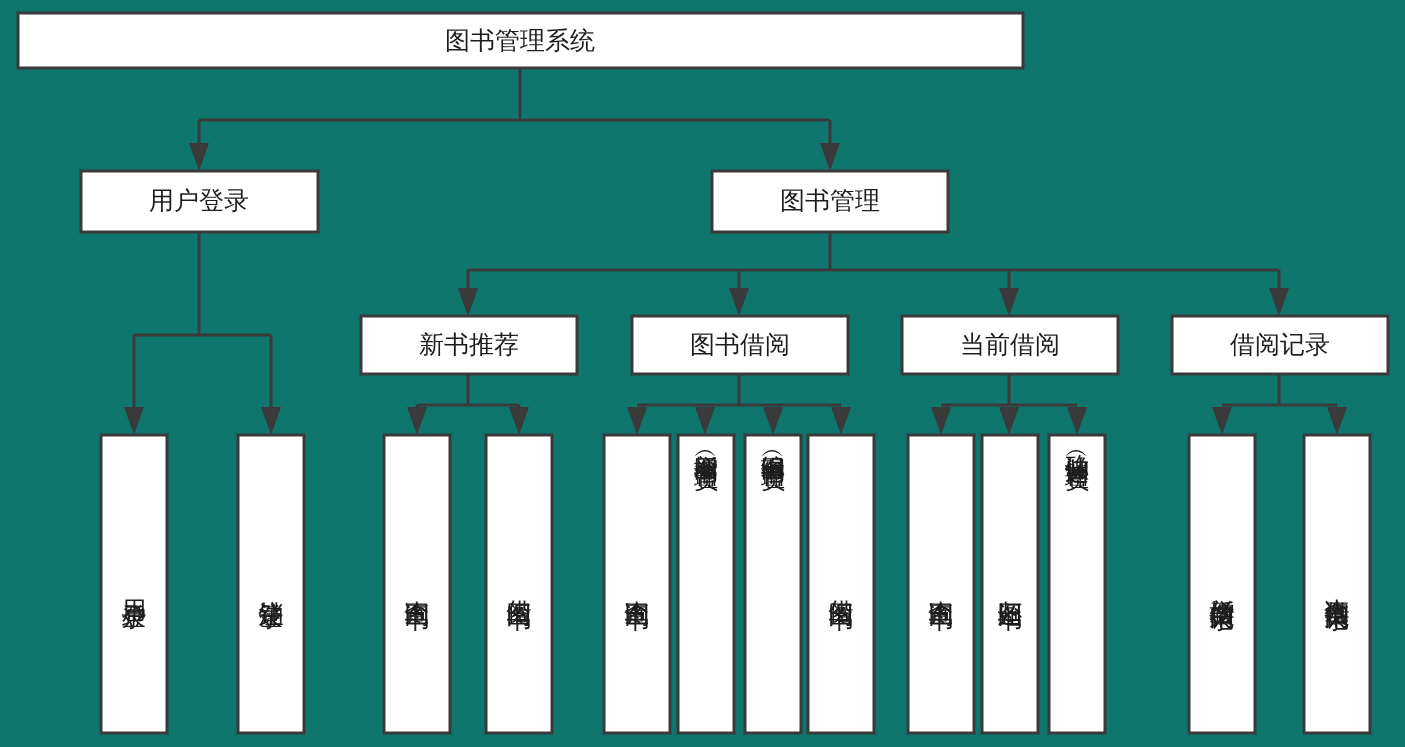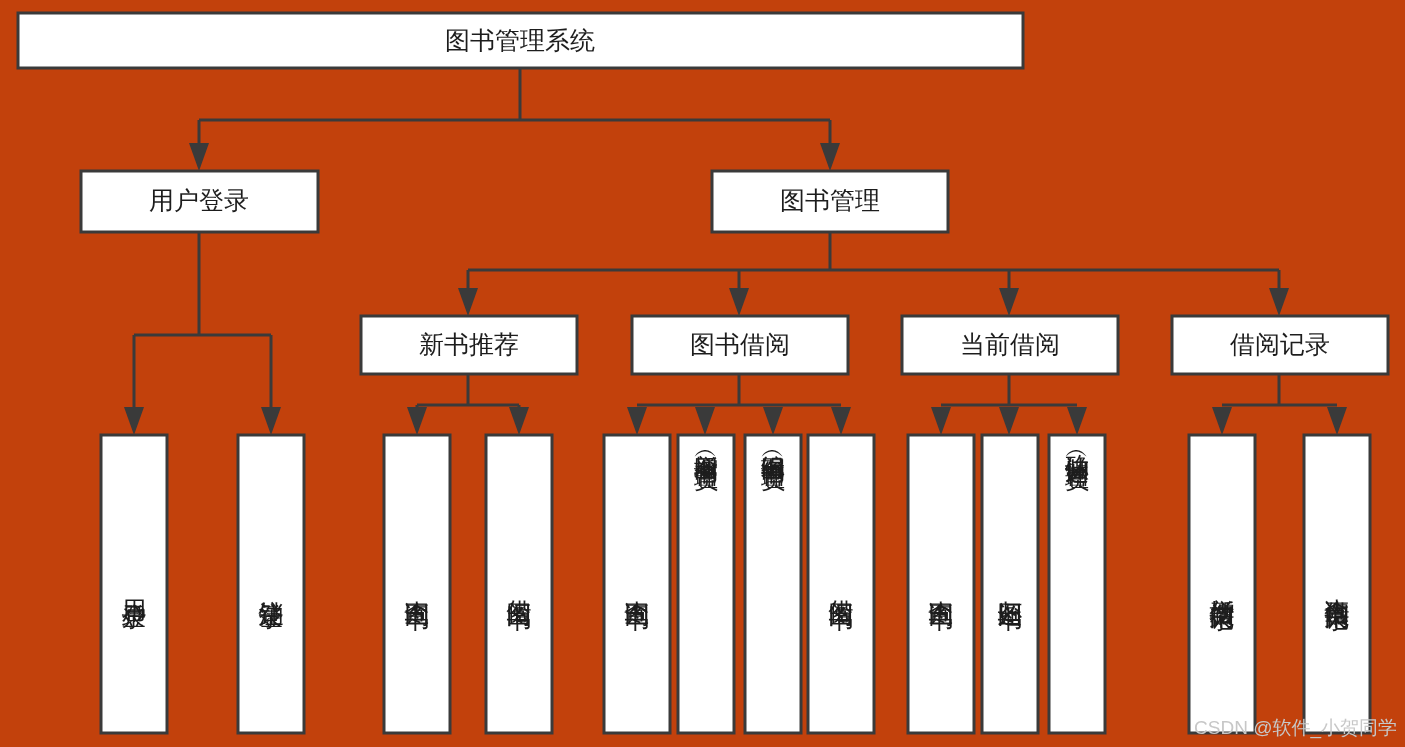--- a/index.html
+++ b/index.html
@@ -8,21 +8,21 @@
     padding: 0;
     background: #ffffff;
   }
   body {
     font-family: "Liberation Sans", "DejaVu Sans", sans-serif;
   }
   #diagram-root {
     position: relative;
     width: 1405px;
     height: 747px;
-    background: #c2410c;
+    background: #0f766e;
     overflow: hidden;
   }
   svg.diagram-canvas {
     position: absolute;
     top: 0;
     left: 0;
     width: 1405px;
     height: 747px;
   }
   .node-box {
@@ -242,15 +242,14 @@
     <span class="vert-label" style="font-size:24px;">确认归还（管理员）</span>
   </div>
 
   <div class="vert-label-wrap" style="left:1189px; top:435px; width:66px; height:298px;">
     <span class="vert-label">新增借阅记录</span>
   </div>
   <div class="vert-label-wrap" style="left:1304px; top:435px; width:66px; height:298px;">
     <span class="vert-label">查询借阅记录</span>
   </div>
 
-  <div class="watermark">CSDN @软件_小贺同学</div>
 
 </div>
 
 </body></html>

